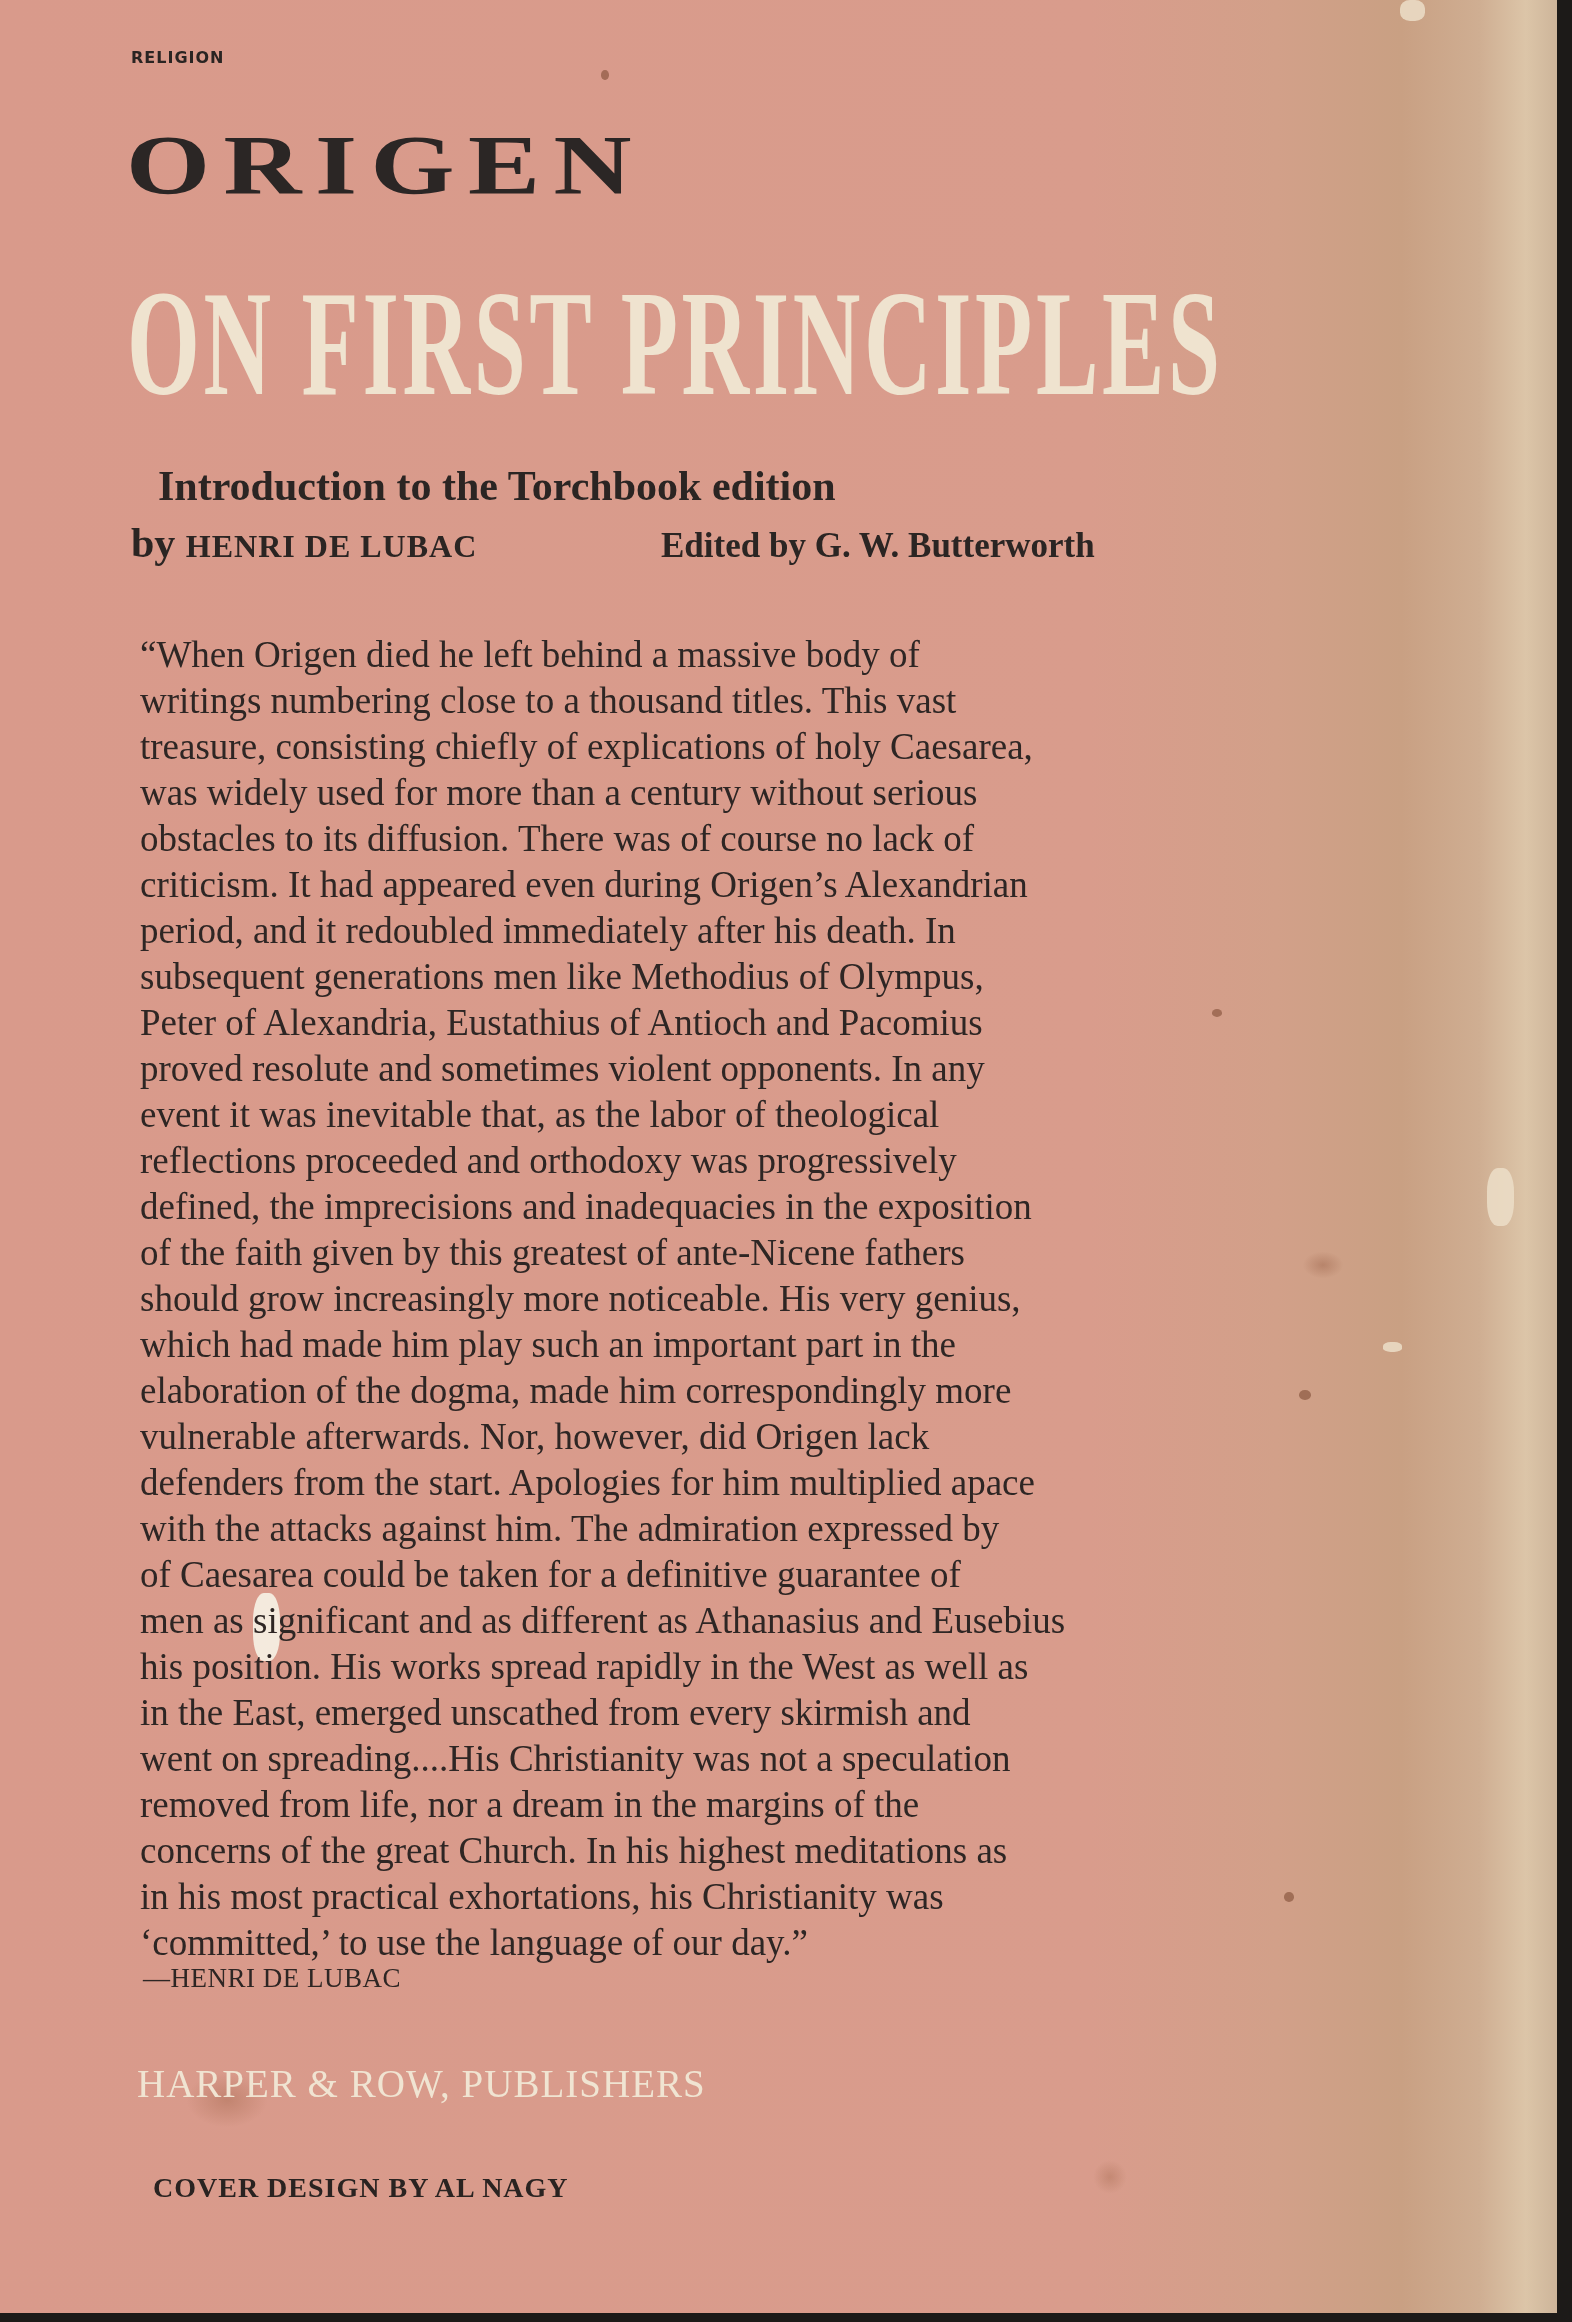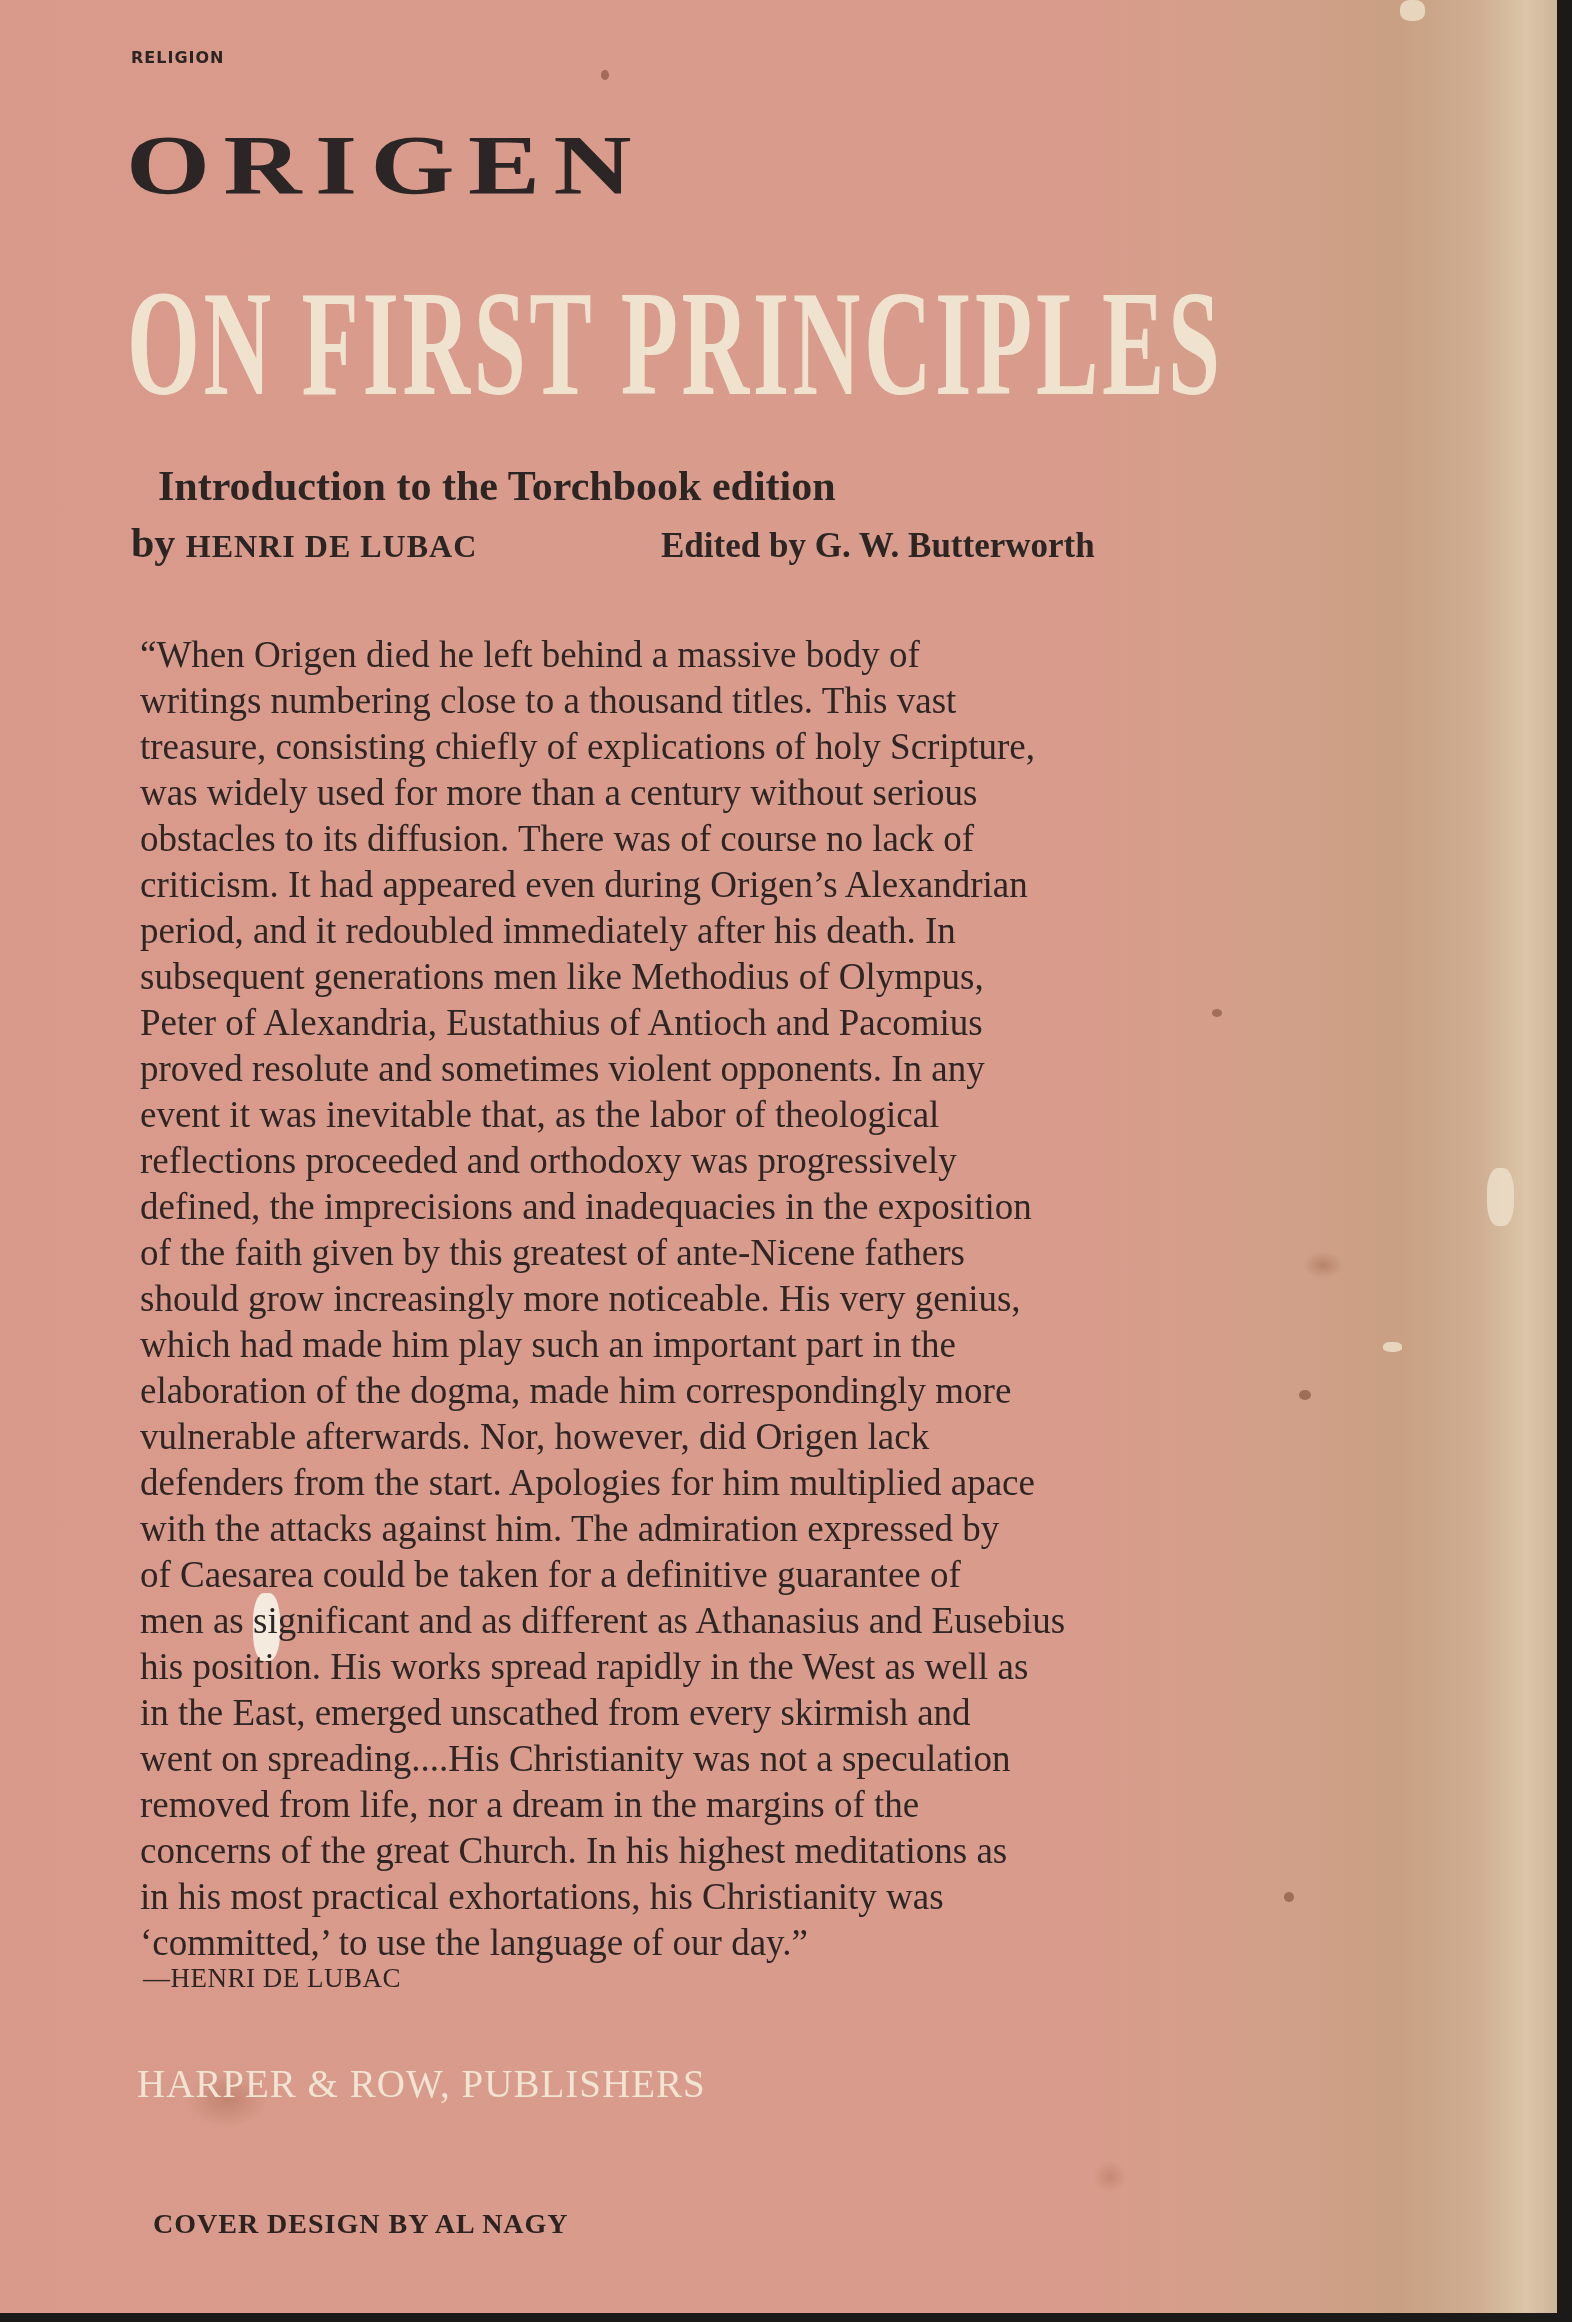--- a/index.html
+++ b/index.html
@@ -39,21 +39,21 @@
   .byline .author { font-size: 32px; letter-spacing: 1px; margin-top: 44px; }
   .edited { left: 661px; top: 526px; font-size: 35px; color: #2b2523; font-weight: bold; }
 
   .quote {
     left: 140px; top: 632px; width: 1159px; font-size: 37px; color: #2e2624;
     line-height: 46px; white-space: normal;
   }
   .quote .ln { display: block; white-space: nowrap; }
   .attribution { left: 143px; top: 1963px; font-size: 27px; color: #2e2624; letter-spacing: 0.5px; }
   .publisher { left: 137px; top: 2061px; font-size: 39px; color: #f0e4d2; letter-spacing: 1px; }
-  .credit { left: 153px; top: 2172px; font-size: 28px; font-weight: bold; color: #2a2321; letter-spacing: 1px; margin-top: 36px; }
+  .credit { left: 153px; top: 2172px; font-size: 28px; font-weight: bold; color: #2a2321; letter-spacing: 1px; }
 </style>
 </head>
 <body>
 
 <div class="cover">
   <div class="speck" style="left:601px;top:70px;width:7.7px;height:9.7px"></div>
   <div class="speck" style="left:1212px;top:1009px;width:9.7px;height:7.7px"></div>
   <div class="speck" style="left:1299px;top:1390px;width:11.6px;height:9.7px"></div>
   <div class="speck" style="left:1284px;top:1892px;width:9.7px;height:9.7px"></div>
   <div class="wear" style="left:1400px;top:0px;width:25px;height:21px"></div>
@@ -68,21 +68,21 @@
   <p class="abs intro">Introduction to the Torchbook edition</p>
   <p class="abs byline">
     <span>by</span>
     <span class="author">HENRI DE LUBAC</span>
   </p>
   <p class="abs edited">Edited by G. W. Butterworth</p>
 
   <div class="abs quote">
     <span class="ln">“When Origen died he left behind a massive body of</span>
     <span class="ln">writings numbering close to a thousand titles. This vast</span>
-    <span class="ln">treasure, consisting chiefly of explications of holy Scripture,</span>
+    <span class="ln">treasure, consisting chiefly of explications of holy Caesarea,</span>
     <span class="ln">was widely used for more than a century without serious</span>
     <span class="ln">obstacles to its diffusion. There was of course no lack of</span>
     <span class="ln">criticism. It had appeared even during Origen’s Alexandrian</span>
     <span class="ln">period, and it redoubled immediately after his death. In</span>
     <span class="ln">subsequent generations men like Methodius of Olympus,</span>
     <span class="ln">Peter of Alexandria, Eustathius of Antioch and Pacomius</span>
     <span class="ln">proved resolute and sometimes violent opponents. In any</span>
     <span class="ln">event it was inevitable that, as the labor of theological</span>
     <span class="ln">reflections proceeded and orthodoxy was progressively</span>
     <span class="ln">defined, the imprecisions and inadequacies in the exposition</span>

